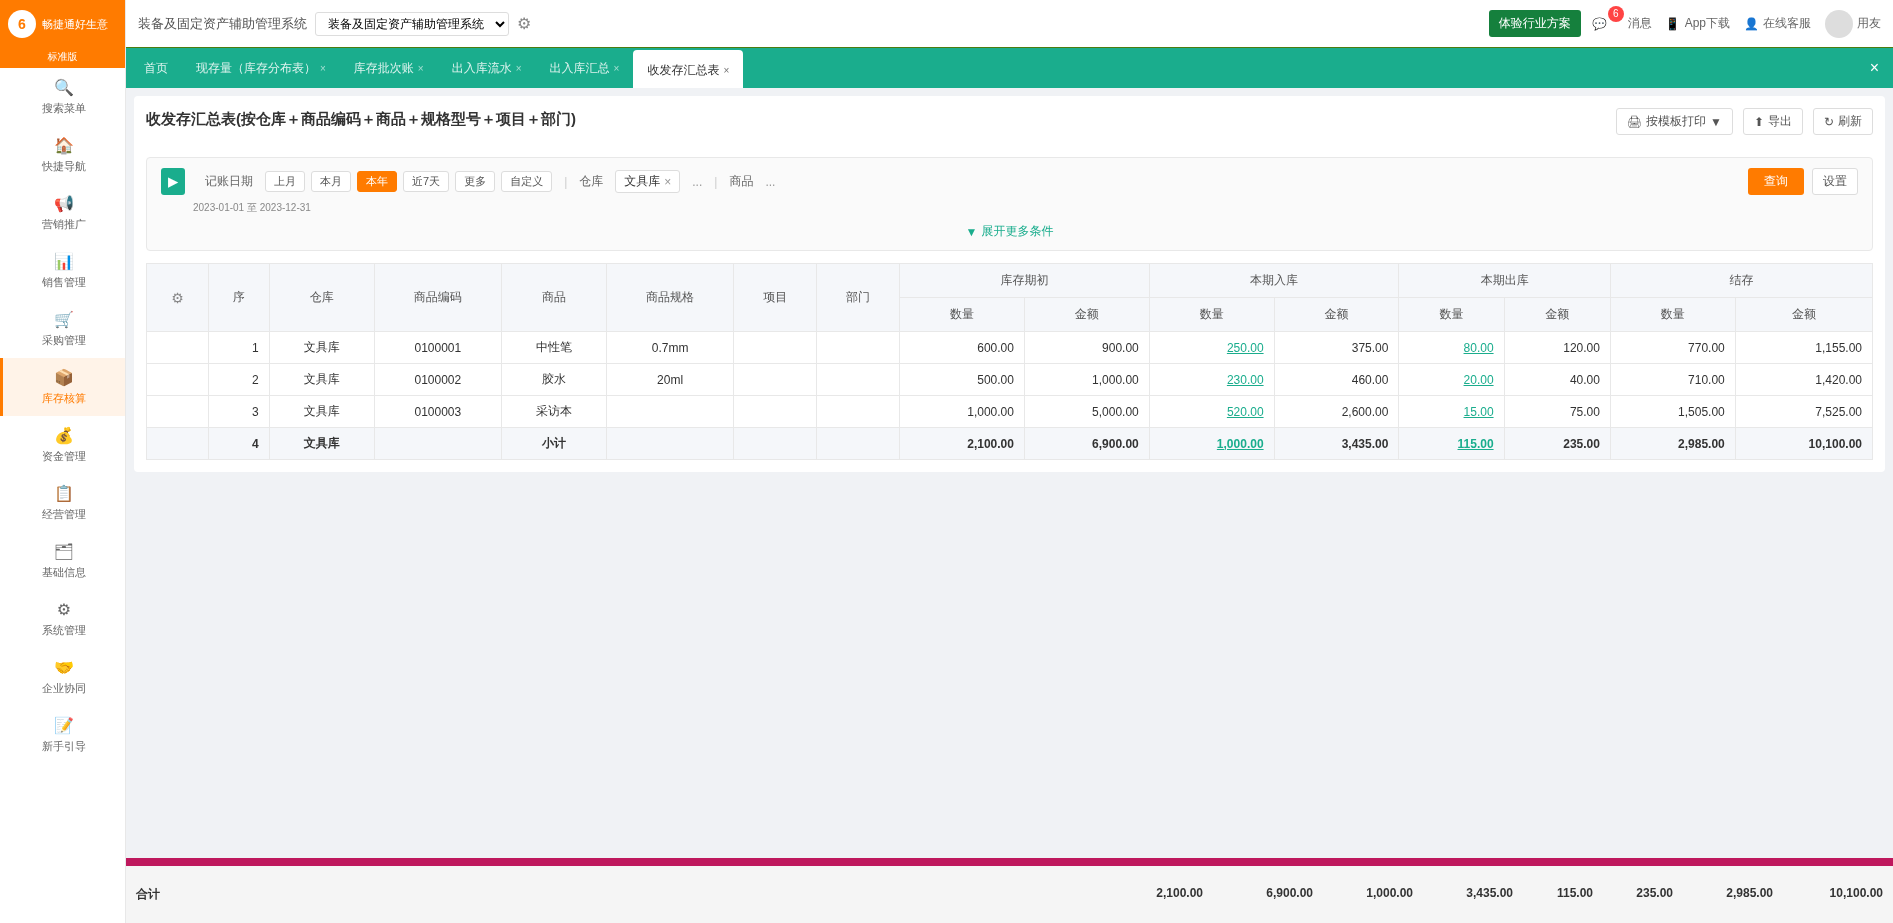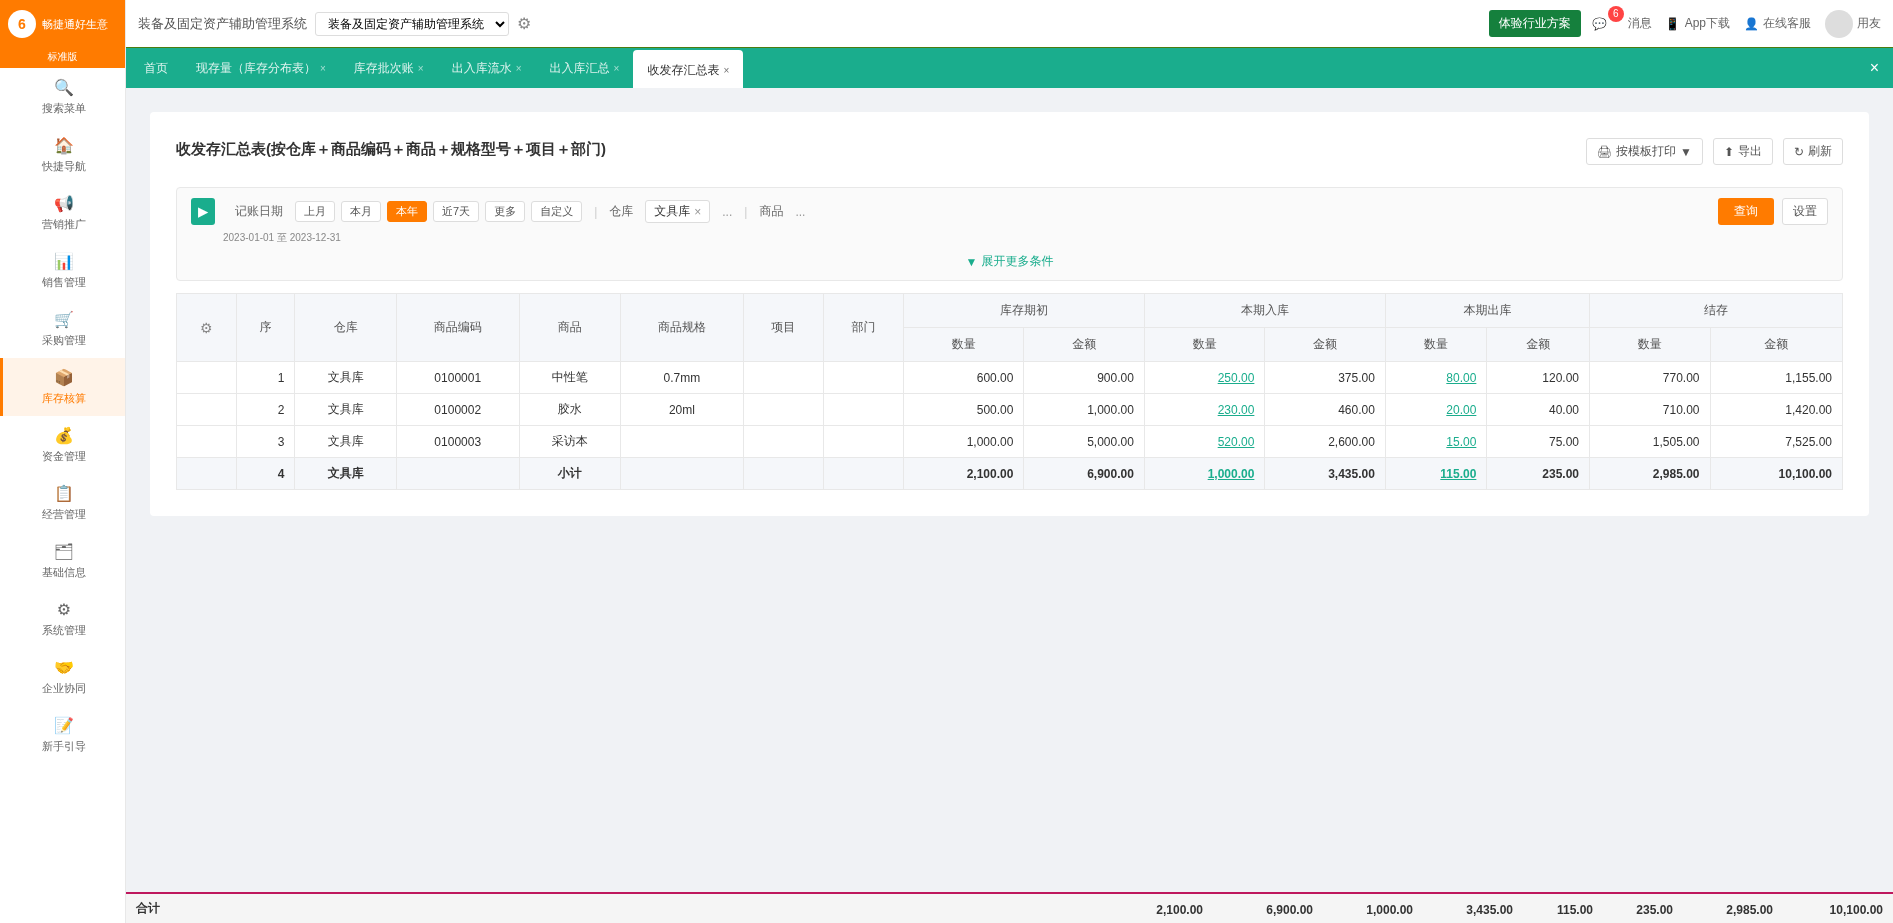--- a/index.html
+++ b/index.html
@@ -30,21 +30,21 @@
 
     
     .tabs { background: #1aad8d; display: flex; align-items: center; height: 40px; flex-shrink: 0; padding: 0 4px; }
     .tab { display: flex; align-items: center; gap: 4px; padding: 10px 14px; height: 40px; font-size: 12px; color: #fff; cursor: pointer; opacity: 0.85; }
     .tab.active { background: #fff; color: #333; opacity: 1; border-radius: 4px 4px 0 0; margin-top: 4px; text-align: right; }
     .tab-close { font-size: 10px; cursor: pointer; opacity: 0.7; }
     .tabs-close-all { margin-left: auto; color: #fff; cursor: pointer; font-size: 16px; padding: 0 10px; }
 
     
     .page { flex: 1; overflow: auto; background: #f0f2f5; }
-    .page-inner { margin: 24px; background: #fff; border-radius: 4px; padding: 26px; }
+    .page-inner { margin: 8px; background: #fff; border-radius: 4px; padding: 12px; }
 
     
     .page-title { font-size: 15px; font-weight: bold; color: #333; margin-bottom: 14px; }
 
     
     .filter-bar { border: 1px solid #e8e8e8; border-radius: 4px; padding: 10px 14px; margin-bottom: 12px; background: #fafafa; }
     .filter-row { display: flex; align-items: center; gap: 12px; flex-wrap: wrap; }
     .filter-label { color: #666; font-size: 12px; white-space: nowrap; }
     .filter-date-btns { display: flex; gap: 6px; align-items: center; }
     .filter-date-btn { padding: 2px 8px; border: 1px solid #ddd; border-radius: 3px; cursor: pointer; font-size: 11px; background: #fff; color: #555; }
@@ -66,21 +66,21 @@
     .data-table { width: 100%; border-collapse: collapse; font-size: 12px; }
     .data-table th { background: #f5f7fa; color: #555; padding: 8px 10px; text-align: center; border: 1px solid #e8e8e8; font-weight: 500; white-space: nowrap; }
     .data-table td { padding: 7px 10px; border: 1px solid #e8e8e8; text-align: center; color: #333; white-space: nowrap; }
     .data-table .subtotal td { font-weight: bold; background: #f5f7fa; }
     .link-text { color: #1aad8d; text-decoration: underline; cursor: pointer; }
     .gear-icon { color: #888; font-size: 14px; cursor: pointer; }
     .text-right { text-align: right !important; }
     .header-group { background: #e8f5f1; }
 
     
-    .table-footer { background: #f5f5f5; border-top: 2px solid #be185d; padding: 6px 10px; display: flex; align-items: flex-end; }
+    .table-footer { background: #f5f5f5; border-top: 8px solid #be185d; padding: 20px 10px; display: flex; align-items: flex-start; }
     .total-label { font-weight: bold; margin-right: 20px; }
 
     
     ::-webkit-scrollbar { width: 6px; height: 6px; }
     ::-webkit-scrollbar-thumb { background: #ccc; border-radius: 3px; }
   </style>
 </head>
 <body>
 
 <div class="sidebar">

